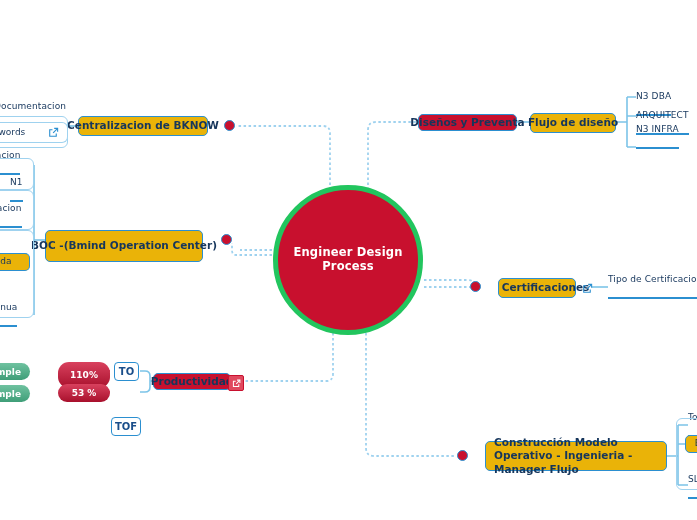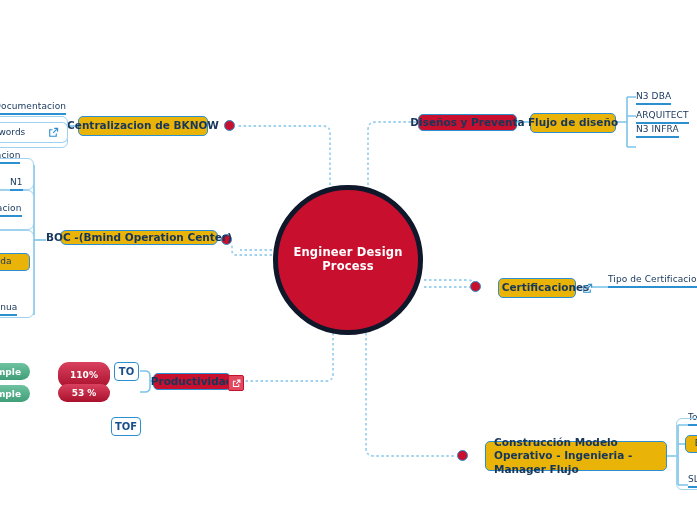--- a/index.html
+++ b/index.html
@@ -7,21 +7,21 @@
     width:697px;height:520px;background:#ffffff;overflow:hidden;
     font-family:"DejaVu Sans","Liberation Sans",sans-serif;
     position:relative;
   }
   #canvas{position:absolute;inset:0;width:697px;height:520px;}
   svg.links{position:absolute;left:0;top:0;width:697px;height:520px;pointer-events:none;}
 
   
   .central{
     position:absolute;left:273px;top:185px;width:150px;height:150px;
-    border-radius:50%;background:#c8102e;border:5px solid #0f172a;
+    border-radius:50%;background:#c8102e;border:5px solid #22c55e;
     box-sizing:border-box;display:flex;align-items:center;justify-content:center;
   }
   .central span{
     color:#ffffff;font-weight:bold;font-size:11.5px;letter-spacing:.2px;
     text-align:center;line-height:1.2;
   }
 
   
   .node{
     position:absolute;box-sizing:border-box;
@@ -33,21 +33,21 @@
   .node.multiline{white-space:normal;justify-content:flex-start;text-align:left;}
 
   
   .node.red{
     background:#c8102e;border-color:#2b8fd0;color:#16365c;
   }
 
   
   .uline{
     position:absolute;color:#16365c;font-size:9px;font-weight:normal;
-    white-space:nowrap;padding-bottom:4px;letter-spacing:.1px;
+    white-space:nowrap;padding-bottom:15px;letter-spacing:.1px;
   }
   .uline::after{
     content:"";position:absolute;left:0;bottom:0;height:1.6px;
     width:100%;background:#2b8fd0;
   }
   .uline.wide::after{width:160px;}
 
   
   .shell{
     position:absolute;box-sizing:border-box;
@@ -165,21 +165,21 @@
     <span>r Passwords</span>
   </div>
   <div class="linkicon" style="left:48px;top:127px;">
     <svg viewBox="0 0 16 16" fill="none" stroke="#2b8fd0" stroke-width="1.6">
       <path d="M9 2h5v5"></path>
         <path d="M14 2L7.5 8.5"></path>
       <path d="M12 9.5V13.5H2.5V4h4"></path>
     </svg>
   </div>
 
-  <div class="node" style="left:60px;top:230px;width:158px;height:15px;border-radius:6px;">
+  <div class="node" style="left:45px;top:230px;width:158px;height:32px;">
     <span>BOC -(Bmind Operation Center)</span>
   </div>
 
   <div class="shell" style="left:-40px;top:158px;width:74px;height:32px;"></div>
   <div class="shell" style="left:-40px;top:190px;width:74px;height:40px;"></div>
   <div class="shell" style="left:-40px;top:230px;width:74px;height:88px;"></div>
 
   <div class="uline" style="left:-8px;top:150px;">
     <span>racion</span>
   </div>

